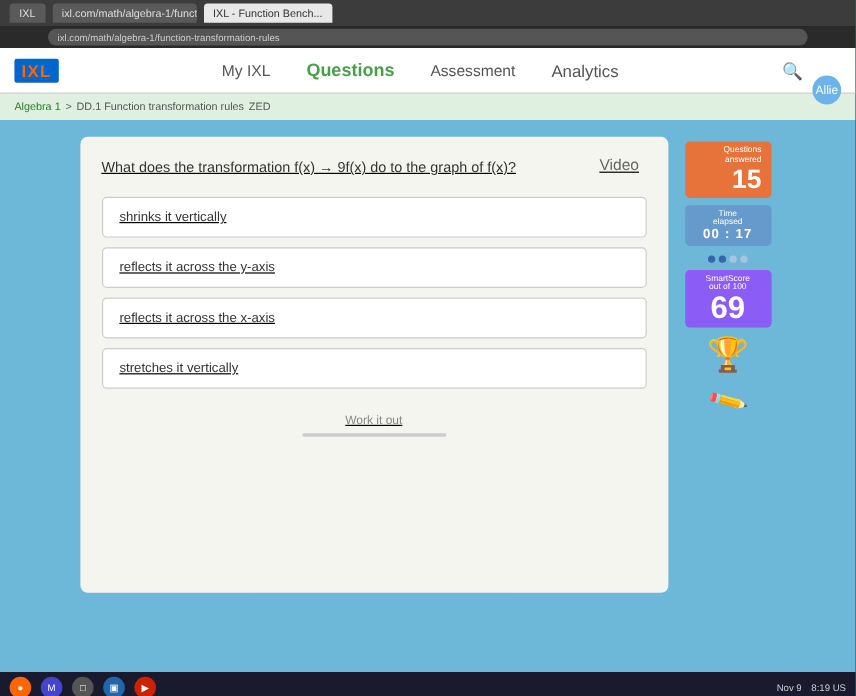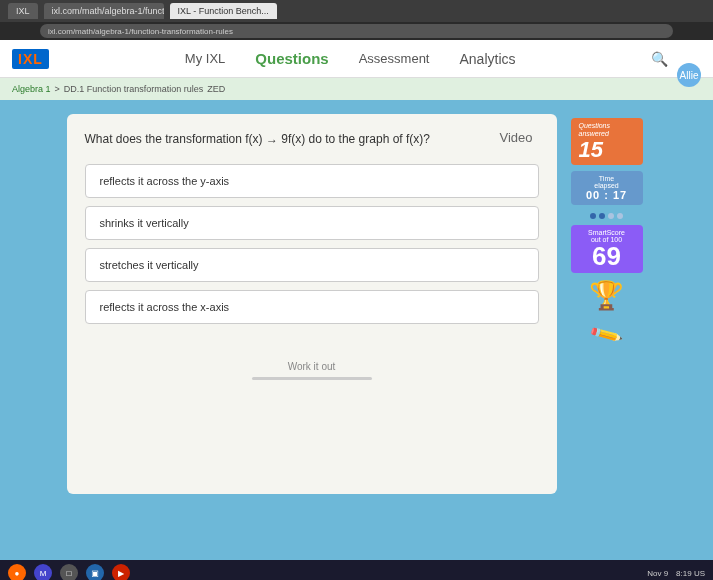--- a/index.html
+++ b/index.html
@@ -150,20 +150,21 @@
     }
 
     
     .question-card {
       background: #f5f5f0;
       border-radius: 6px;
       padding: 16px 18px 20px 18px;
       width: 490px;
       min-height: 380px;
       position: relative;
+      text-decoration: underline;
     }
     .question-header {
       display: flex;
       align-items: flex-start;
       justify-content: space-between;
       margin-bottom: 16px;
     }
     .question-text {
       font-size: 12px;
       color: #333;
@@ -215,23 +216,22 @@
       flex-direction: column;
       align-items: center;
       gap: 6px;
       padding-top: 4px;
     }
     .questions-answered-box {
       background: #e8733a;
       color: white;
       border-radius: 4px;
       padding: 4px 8px;
-      text-align: left;
+      text-align: right;
       width: 72px;
-      font-style: italic;
     }
     .questions-answered-box .label {
       font-size: 7px;
       line-height: 1.2;
     }
     .questions-answered-box .count {
       font-size: 22px;
       font-weight: bold;
       line-height: 1;
     }
@@ -369,34 +369,34 @@
 
 <div class="main-area">
 
   <div class="question-card">
     <div class="question-header">
       <div class="question-text">What does the transformation f(x) → 9f(x) do to the graph of f(x)?</div>
       <span class="video-link">Video</span>
     </div>
 
     <div class="answer-option">
+      <span>shrinks it vertically</span>
+    </div>
+    <div class="answer-option">
       <span>reflects it across the y-axis</span>
     </div>
     <div class="answer-option">
-      <span>shrinks it vertically</span>
+      <span>reflects it across the x-axis</span>
     </div>
     <div class="answer-option">
       <span>stretches it vertically</span>
     </div>
-    <div class="answer-option">
-      <span>reflects it across the x-axis</span>
-    </div>
-
-
-    <div style="margin-top:32px; text-align:center;">
+
+
+    <div style="margin-top:16px; text-align:center;">
       <span style="font-size:10px; color:#888;">Work it out</span>
       <div class="work-it-out-bar" style="margin: 3px auto 0; background: #ccc;"></div>
     </div>
   </div>
 
   <div class="right-sidebar">
     <div class="questions-answered-box">
       <div class="label" style="white-space:pre-line;">Questions
 answered</div>
       <div class="count">15</div>

